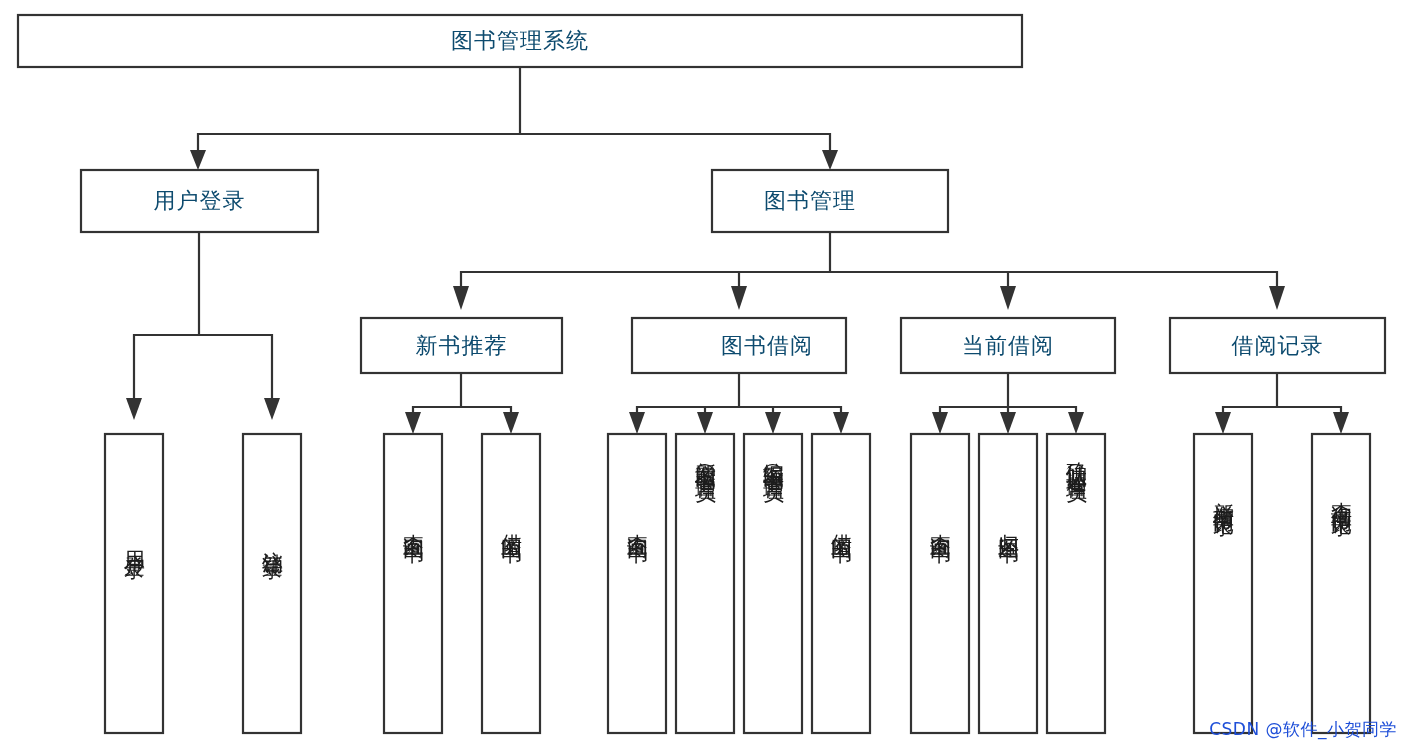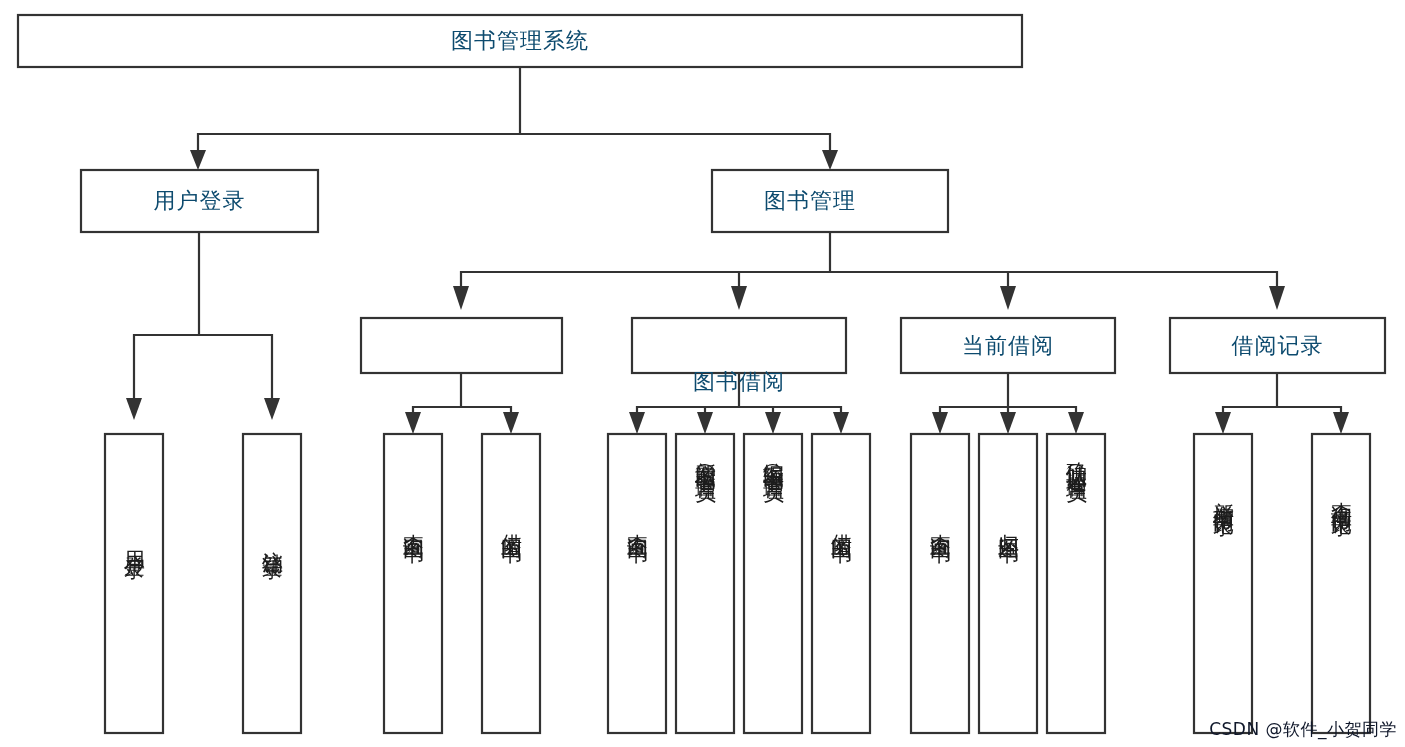--- a/index.html
+++ b/index.html
@@ -71,21 +71,21 @@
     color: #0c4a6e;
     letter-spacing: 1px;
     white-space: nowrap;
   }
   #watermark {
     position: absolute;
     right: 8px;
     bottom: 6px;
     font-family: "DejaVu Sans", "Liberation Sans", sans-serif;
     font-size: 17px;
-    color: #0f172a;
+    color: #1d4ed8;
     letter-spacing: 0.5px;
     white-space: nowrap;
     pointer-events: none;
   }
 </style>
 </head>
 <body>
 
 <div id="diagram-root">
 
@@ -159,22 +159,25 @@
   </div>
 
   <div class="hlabel-wrap" style="left:81px; top:170px; width:237px; height:62px;">
     <span class="hlabel-text">用户登录</span>
   </div>
 
   <div class="hlabel-wrap" style="left:712px; top:170px; width:196px; height:62px;">
     <span class="hlabel-text">图书管理</span>
   </div>
 
-
-  <div class="hlabel-wrap" style="left:632px; top:318px; width:214px; height:55px;margin-top:36px;">
+  <div class="hlabel-wrap" style="left:361px; top:318px; width:201px; height:55px;">
+    <span class="hlabel-text">新书推荐</span>
+  </div>
+
+  <div class="hlabel-wrap" style="left:660px; top:318px; width:214px; height:55px;">
     <span class="hlabel-text">图书借阅</span>
   </div>
 
   <div class="hlabel-wrap" style="left:901px; top:318px; width:214px; height:55px;align-items:center;">
     <span class="hlabel-text">当前借阅</span>
   </div>
 
   <div class="hlabel-wrap" style="left:1170px; top:318px; width:215px; height:55px;">
     <span class="hlabel-text">借阅记录</span>
   </div>

